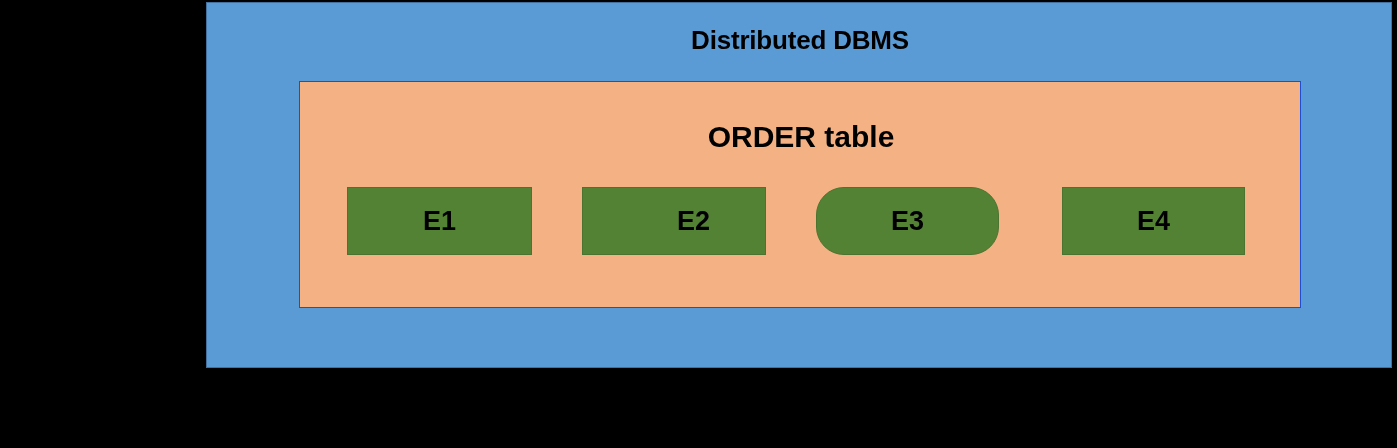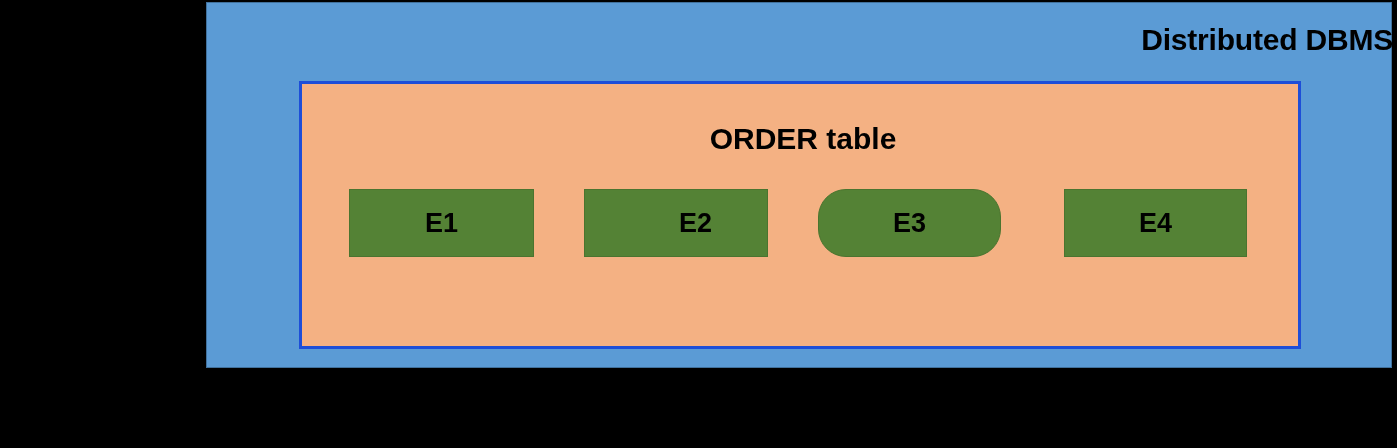--- a/index.html
+++ b/index.html
@@ -31,38 +31,38 @@
     background: #5B9BD5;
     border: 1px solid #41719C;
     box-sizing: border-box;
   }
 
   .dbms-title {
     position: absolute;
     left: 0;
     top: 18px;
     width: 1186px;
-    text-align: right;
-    font-size: 30px;
+    text-align: center;
+    font-size: 26px;
     font-weight: bold;
     color: #000000;
     letter-spacing: -0.2px;
     line-height: 38px;
     white-space: nowrap;
   }
 
   
   .table-box {
     position: absolute;
     left: 92px;   
     top: 78px;    
     width: 1002px; 
-    height: 268px; 
+    height: 227px; 
     background: #F4B183;
-    border: 3px solid #1d4ed8;
+    border: 1px solid #1d4ed8;
     box-sizing: border-box;
   }
 
   .table-title {
     position: absolute;
     left: 0;
     top: 36px;
     width: 1002px;
     text-align: center;
     font-size: 30px;

